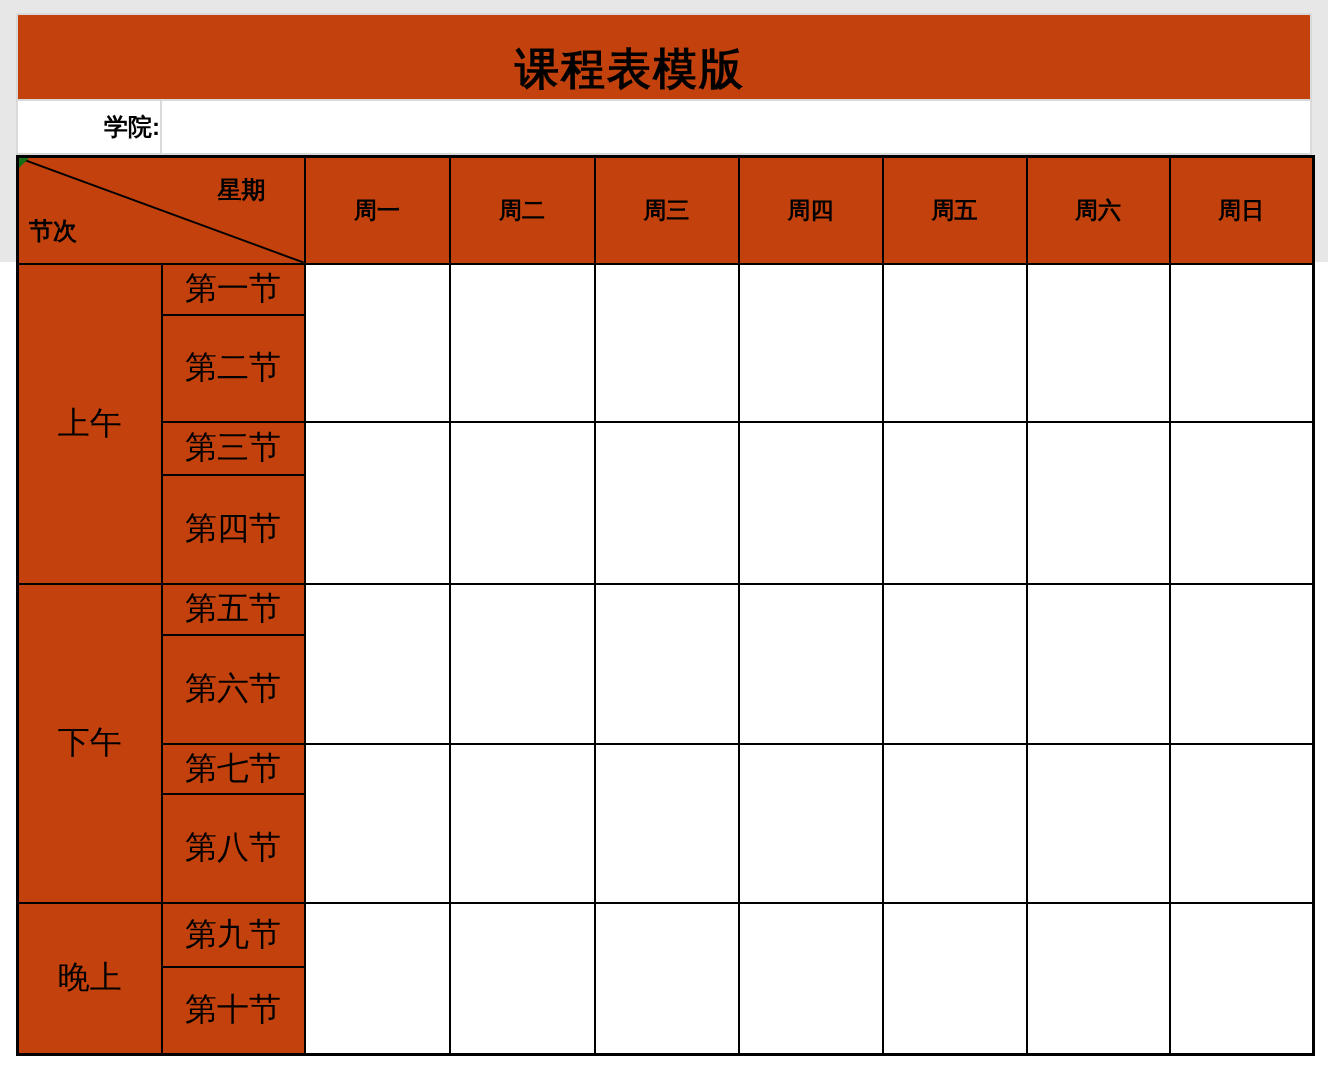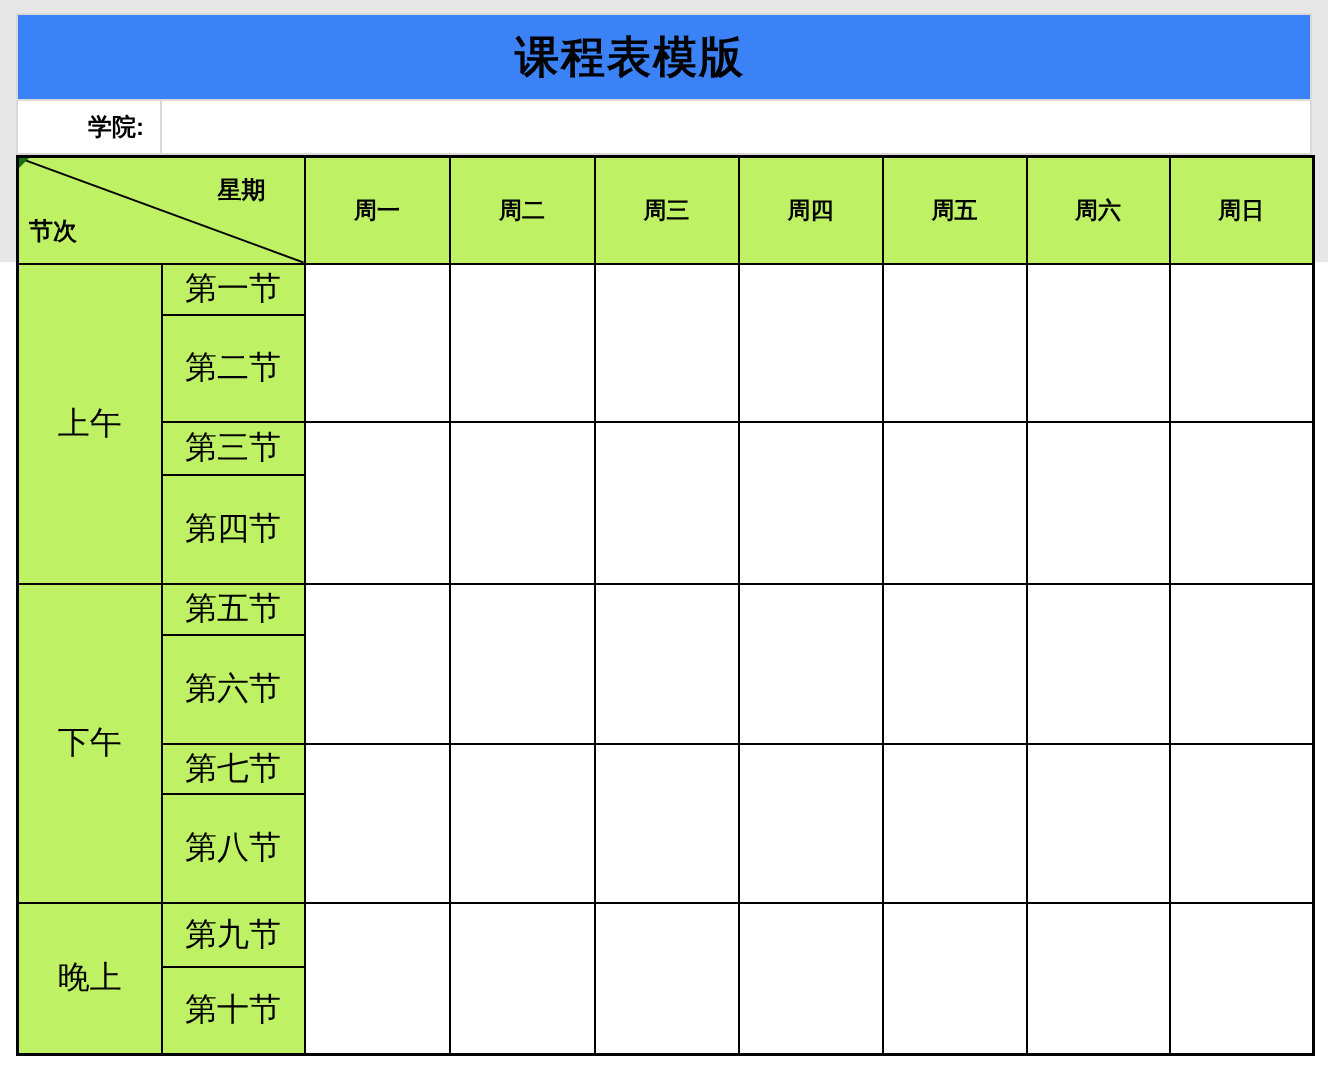--- a/index.html
+++ b/index.html
@@ -15,55 +15,55 @@
 
   
   .strip { position:absolute; background:#e7e7e7; }
   .strip-top    { left:0; top:0; width:1328px; height:13px; }
   .strip-left   { left:0; top:13px; width:16px; height:249px; }
   .strip-right  { left:1312px; top:13px; width:16px; height:249px; }
 
   
   .title-cell {
     position:absolute; left:16px; top:13px; width:1296px; height:88px;
-    background:#3b82f6;
+    background:#c2410c;
     border:2px solid #d9d9d9;
-    display:flex; align-items:center; justify-content:center;
+    display:flex; align-items:flex-end; justify-content:center;
     padding-right:68px;
   }
   .title-cell h1 {
     font-size:44px; font-weight:bold; letter-spacing:2px;
   }
 
   
   .college-row {
     position:absolute; left:16px; top:101px; width:1296px; height:54px;
     display:flex;
   }
   .college-label-cell {
     width:144px; height:100%;
     background:#ffffff;
     border-left:2px solid #d9d9d9; border-bottom:2px solid #d9d9d9;
     display:flex; align-items:center; justify-content:flex-end;
-    padding-right:16px;
+    padding-right:0;
     font-size:24px; font-weight:bold;
   }
   .college-input-cell {
     flex:1; height:100%;
     background:#ffffff;
     border-left:2px solid #d9d9d9; border-right:2px solid #d9d9d9; border-bottom:2px solid #d9d9d9;
   }
 
   
   table.schedule {
     position:absolute; left:16px; top:155px;
     width:1296px;
     border-collapse:collapse;
     table-layout:fixed;
-    background:#bef264;
+    background:#c2410c;
     border:3px solid #000;
   }
   table.schedule td, table.schedule th {
     border:2px solid #000;
     text-align:center; vertical-align:middle;
     overflow:hidden;
   }
   th.day-header { font-size:23px; font-weight:bold; }
   td.group  { font-size:32px; font-weight:normal; }
   td.period { font-size:32px; font-weight:normal; }

